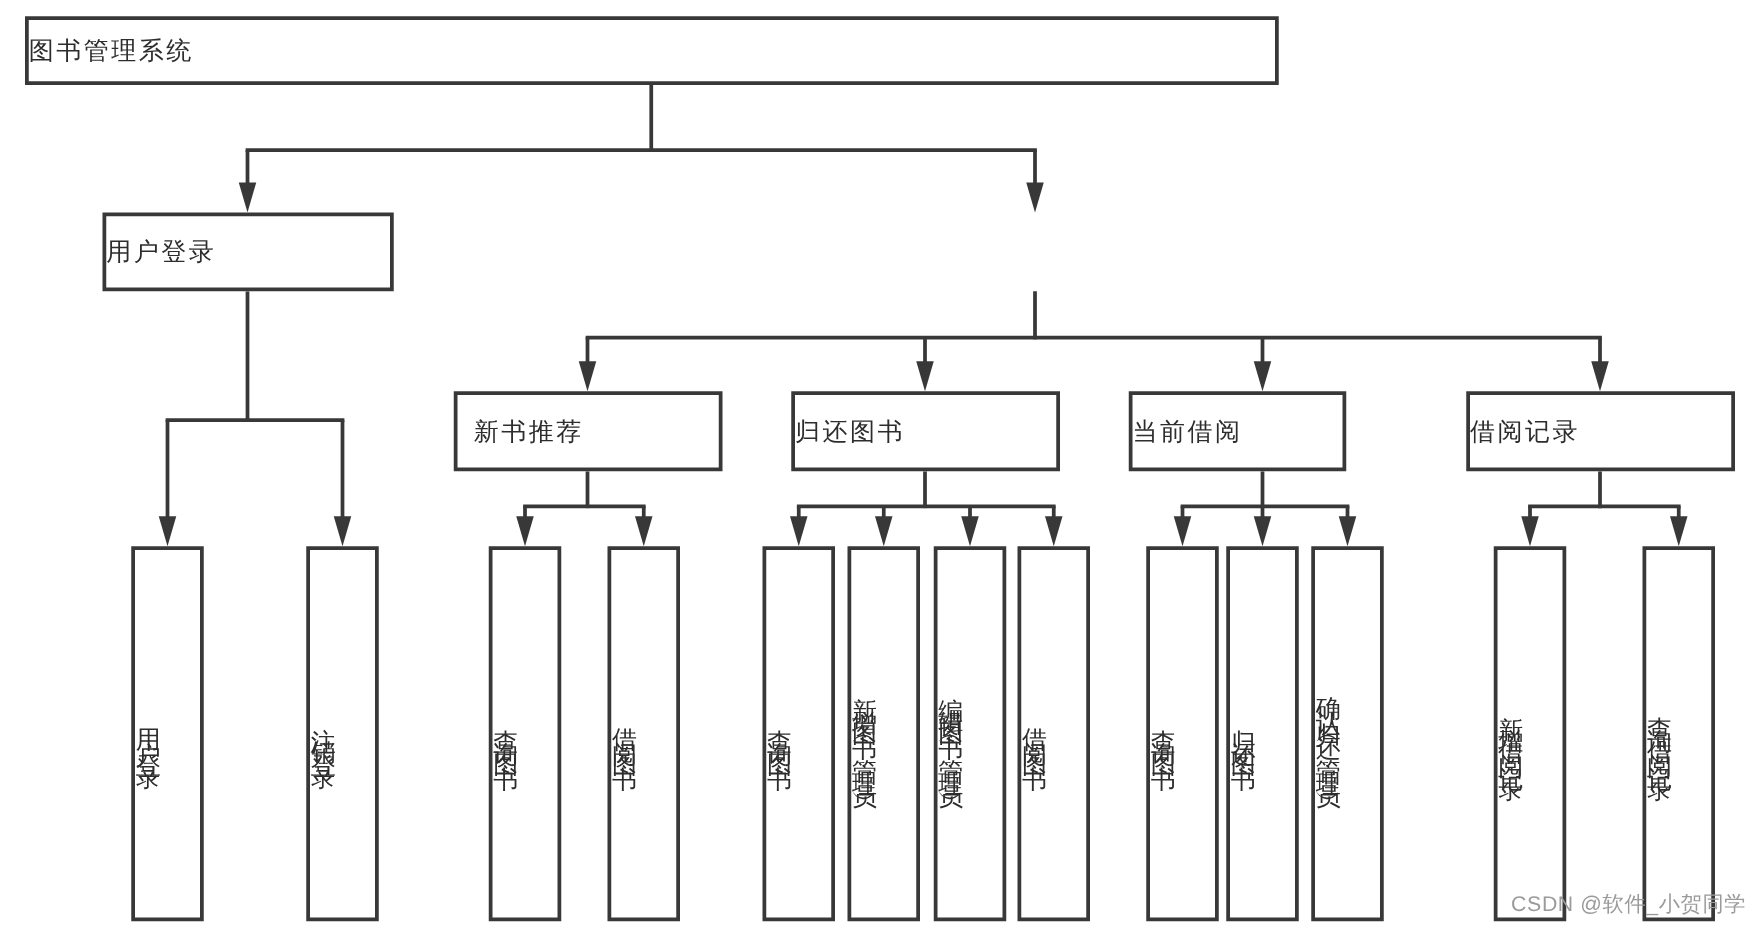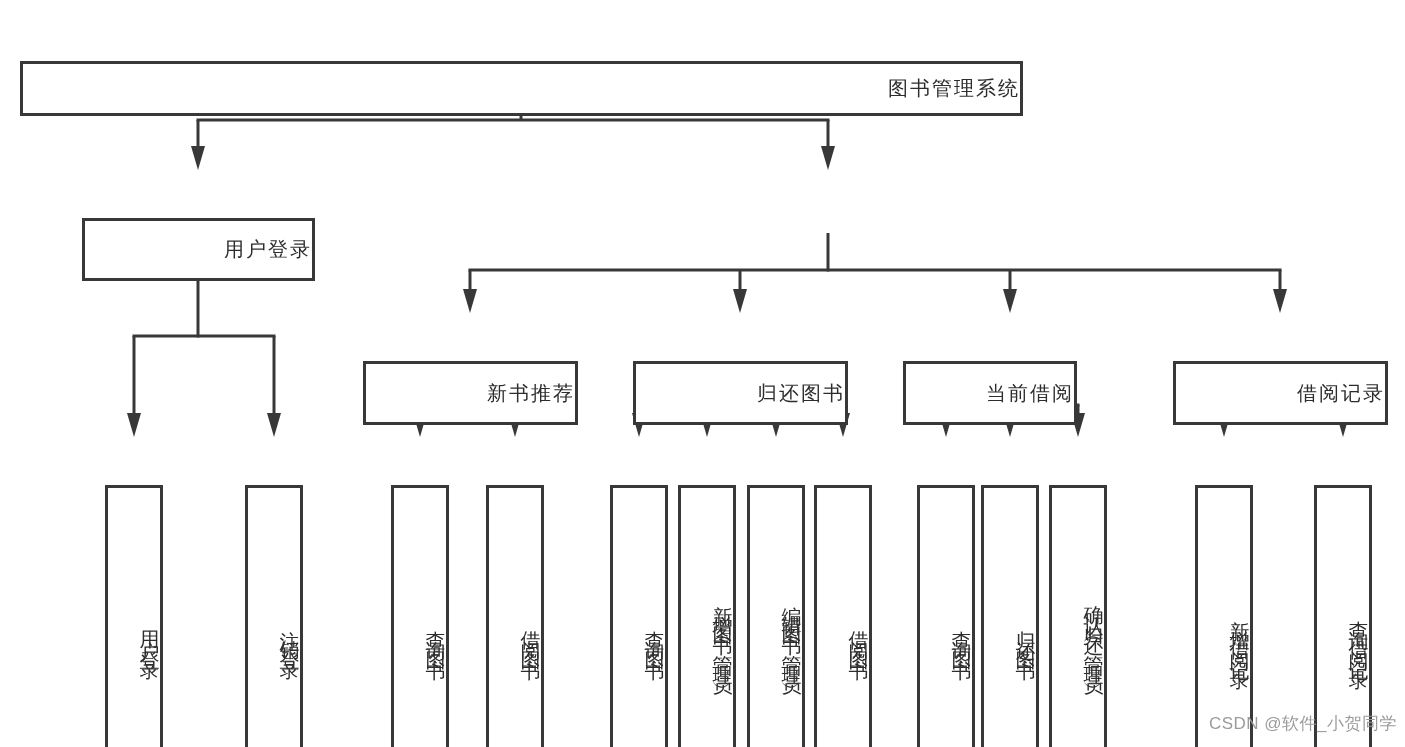--- a/index.html
+++ b/index.html
@@ -18,40 +18,39 @@
     width: 1405px; height: 747px;
     pointer-events: none;
   }
   .node {
     position: absolute;
     box-sizing: border-box;
     background: #ffffff;
     border: 3px solid #383838;
     display: flex;
     align-items: center;
-    justify-content: flex-end;
-    margin-top: 48px;
+    justify-content: flex-start;
   }
   .hnode {
     font-size: 20px;
     letter-spacing: 2px;
     white-space: nowrap;
   }
   .vnode .vtext {
     writing-mode: vertical-rl;
     text-orientation: mixed;
     font-size: 20px;
     letter-spacing: 10px;
     line-height: 1;
   }
   
   .n-root { left: 20px;   top: 13px;  width: 1003px; height: 55px; }
   .n-l2a  { left: 82px;   top: 170px; width: 233px;  height: 63px; }
   .n-l2b  { left: 712px;  top: 170px; width: 233px;  height: 63px; }
-  .n-l3a  { left: 363px;  top: 313px; width: 215px;  height: 64px; }
+  .n-l3a  { left: 363px;  top: 313px; width: 215px;  height: 64px; padding-left: 13px; }
   .n-l3b  { left: 633px;  top: 313px; width: 215px;  height: 64px; }
   .n-l3c  { left: 903px;  top: 313px; width: 174px;  height: 64px; }
   .n-l3d  { left: 1173px; top: 313px; width: 215px;  height: 64px; }
   .leaf   { top: 437px; width: 58px; height: 300px; }
   .n-f01 { left: 105px; }  .n-f02 { left: 245px; }
   .n-f03 { left: 391px; }  .n-f04 { left: 486px; }
   .n-f05 { left: 610px; }  .n-f06 { left: 678px; }
   .n-f07 { left: 747px; }  .n-f08 { left: 814px; }
   .n-f09 { left: 917px; }  .n-f10 { left: 981px; }
   .n-f11 { left: 1049px; } .n-f12 { left: 1195px; }

